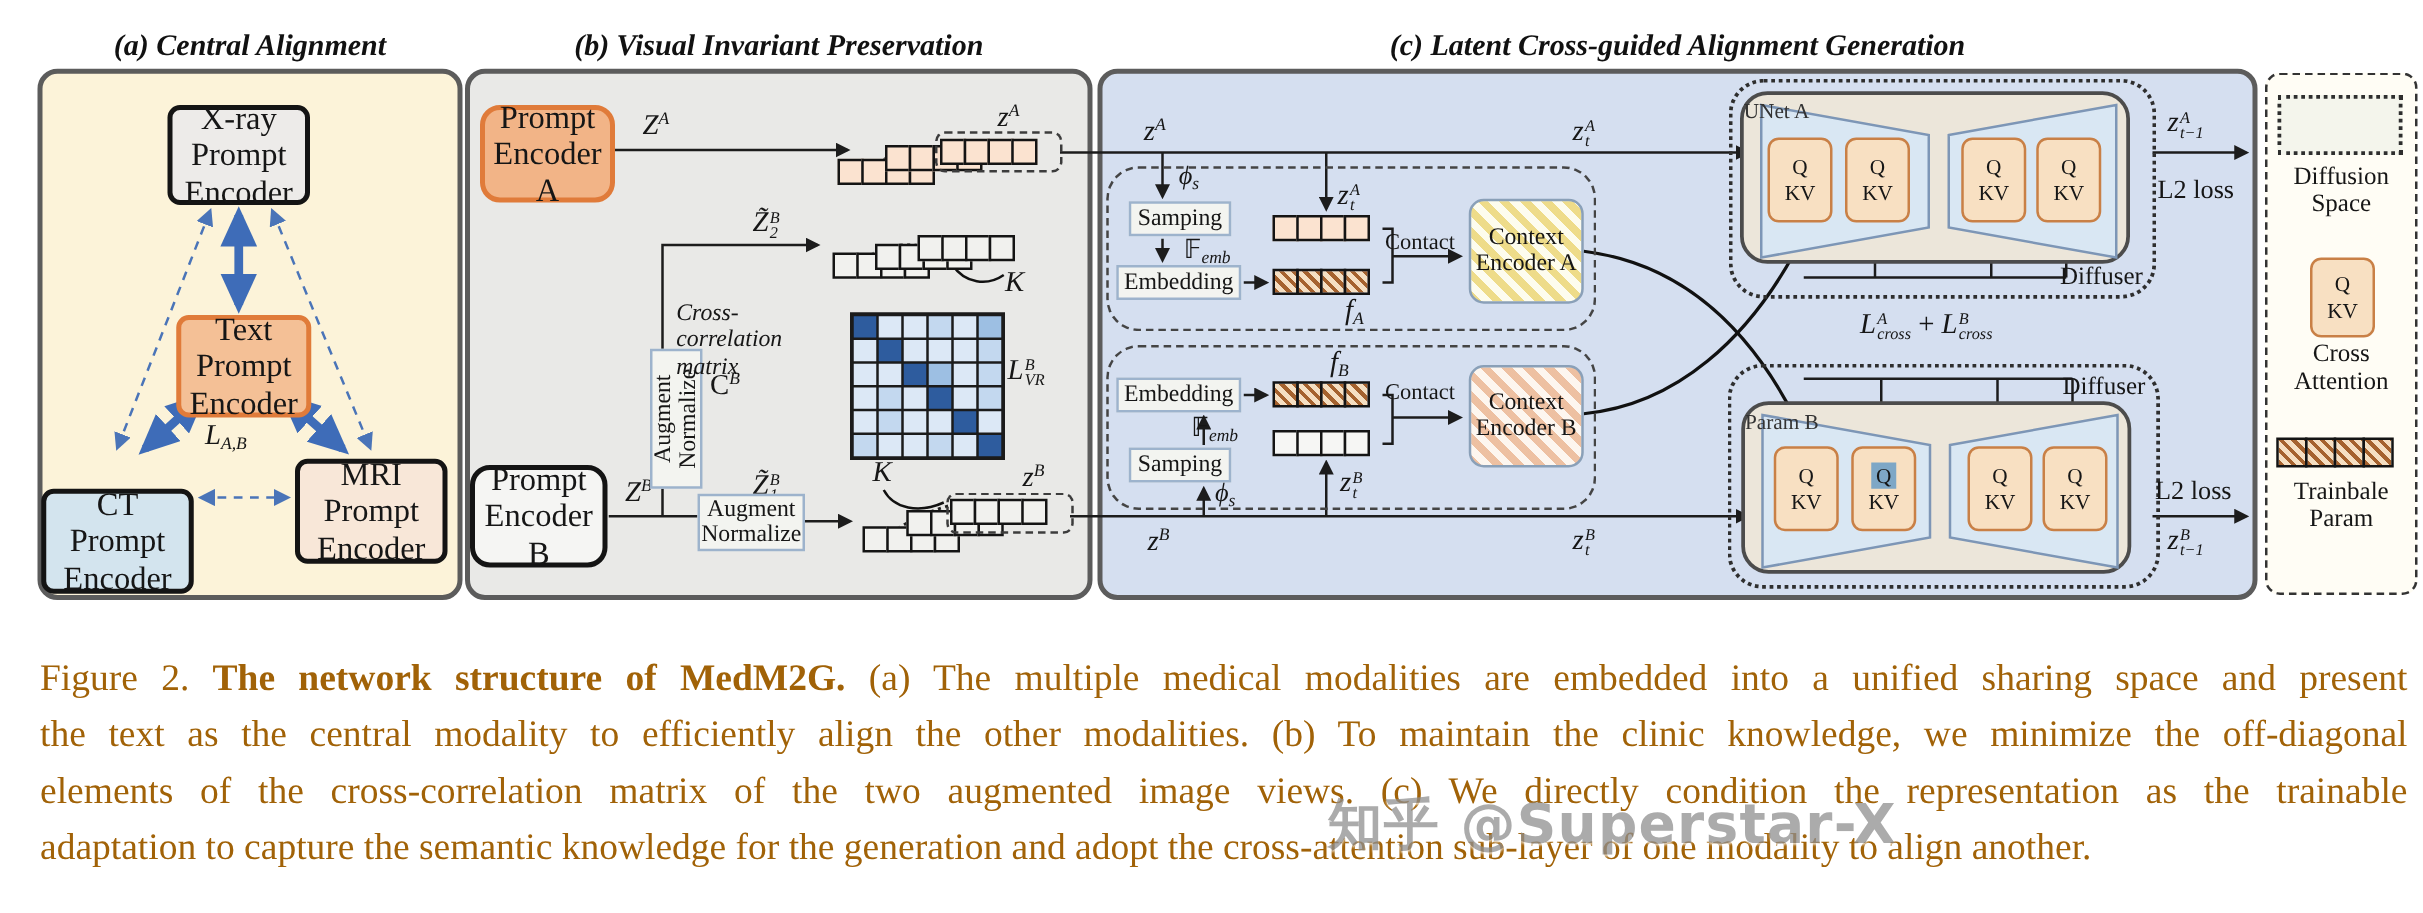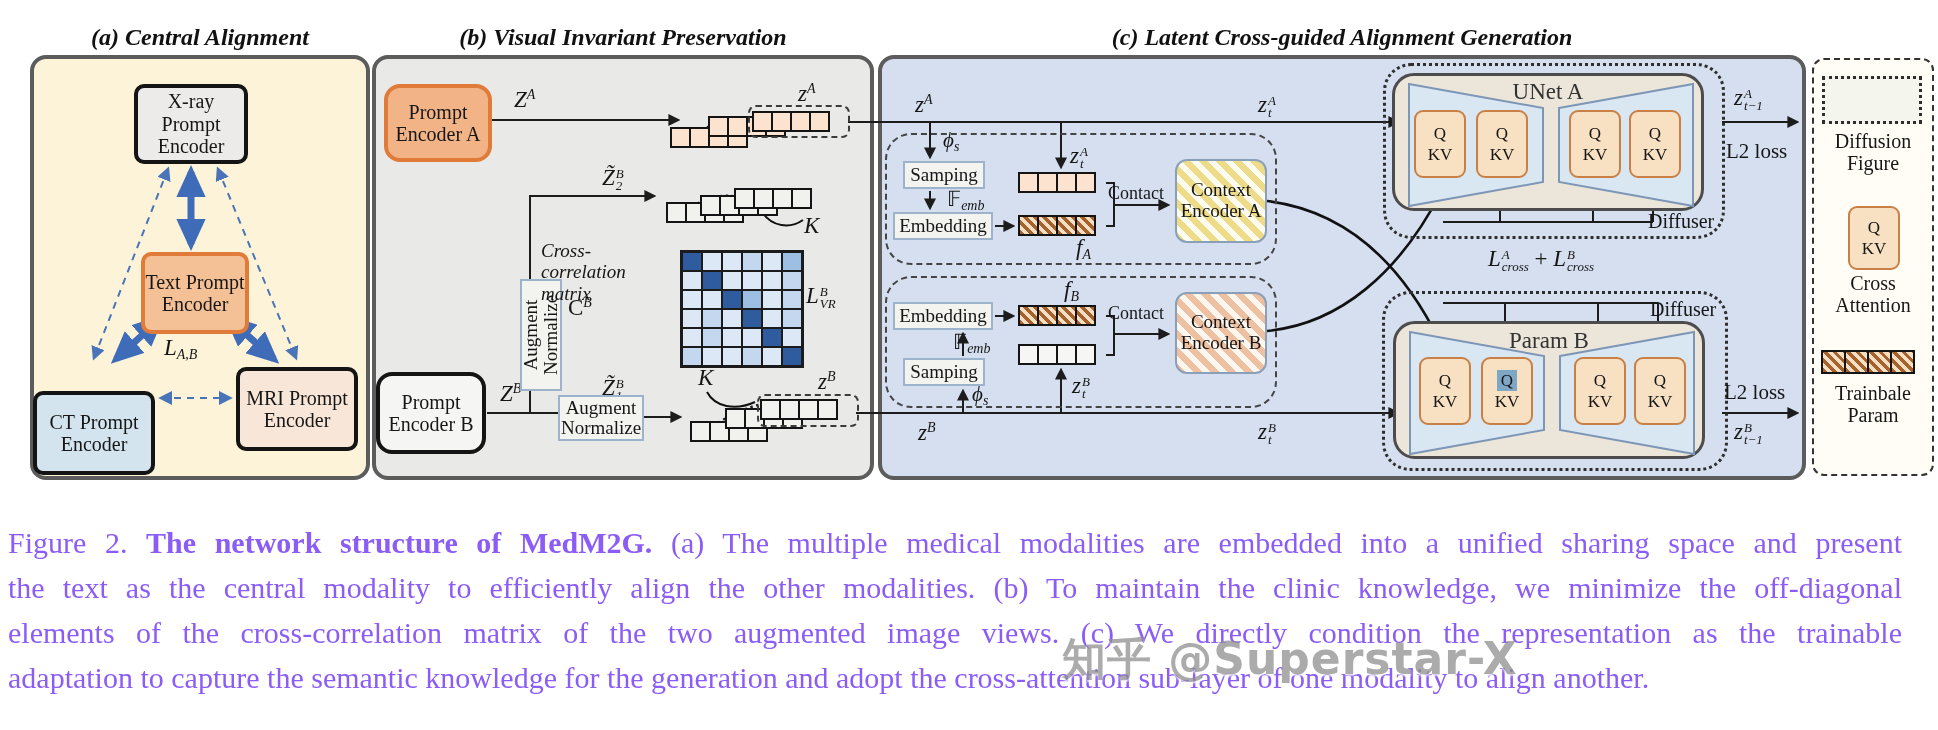--- a/index.html
+++ b/index.html
@@ -3,21 +3,21 @@
 <meta charset="utf-8">
 <style>
   html,body{margin:0;padding:0;background:#ffffff;}
   .stage{position:relative;width:1938px;height:730px;background:#fff;overflow:hidden;
          font-family:"Liberation Serif", "DejaVu Serif", serif;color:#161616;}
   .abs{position:absolute;box-sizing:border-box;}
   .ptitle{position:absolute;top:24px;font-size:24px;font-weight:bold;font-style:italic;
           text-align:center;color:#111;}
   .panel{position:absolute;border:4px solid #5c5c5c;border-radius:16px;box-sizing:border-box;}
   .box{position:absolute;box-sizing:border-box;display:flex;align-items:center;justify-content:center;
-       text-align:center;line-height:1.12;font-size:20px;}
+       text-align:center;line-height:1.12;font-size:26px;}
   .r10{border-radius:10px;}
   .math{position:absolute;font-style:italic;font-size:23px;white-space:nowrap;line-height:1;font-family:Liberation Serif, serif;}
   .math .sp{font-size:14px;vertical-align:8px;font-style:italic;}
   .math .sb{font-size:14px;vertical-align:-4px;font-style:italic;}
   .ss{display:inline-flex;flex-direction:column;vertical-align:middle;margin-left:1px;}
   .ss span{display:block;font-size:13px;line-height:12px;font-style:italic;}
   .roman{font-style:normal;}
   .smallbox{position:absolute;box-sizing:border-box;background:#f3f4f0;border:2px solid #9db3cc;
             display:flex;align-items:center;justify-content:center;font-size:19px;text-align:center;line-height:1.05;}
   .trow{position:absolute;display:flex;}
@@ -28,28 +28,28 @@
   .trow.legendh i{width:25px;height:24px;}
   .dashwrap{position:absolute;border:2px dashed #3c3c3c;border-radius:8px;box-sizing:border-box;}
   .dbox{position:absolute;border:2px dashed #444;border-radius:26px;box-sizing:border-box;}
   .dotbox{position:absolute;border:3px dotted #2e2e2e;border-radius:28px;box-sizing:border-box;}
   .ctx{position:absolute;box-sizing:border-box;border:2px solid #8aa0b8;border-radius:12px;
        display:flex;align-items:center;justify-content:center;text-align:center;font-size:19px;line-height:1.1;}
   .ctxA{background:repeating-linear-gradient(45deg,rgba(228,198,70,.6) 0 6px,rgba(255,255,255,0) 6px 12px),#fdfcee;}
   .ctxB{background:repeating-linear-gradient(45deg,rgba(222,139,85,.5) 0 6px,rgba(255,255,255,0) 6px 12px),#fdf6ef;}
   .unet{position:absolute;background:#ece6da;border:3px solid #4c4c4c;border-radius:22px;box-sizing:border-box;}
   .unet svg{position:absolute;left:0;top:0;}
-  .unetlbl{position:absolute;width:100%;text-align:center;font-size:23px;color:#333;}
+  .unetlbl{position:absolute;width:100%;text-align:left;font-size:17px;color:#333;}
   .qkv{position:absolute;width:48px;height:64px;background:#f8e0c2;border:2px solid #c98046;border-radius:9px;
        display:flex;flex-direction:column;align-items:center;justify-content:center;font-size:17px;line-height:1.25;}
   .qhl{background:#7ea7c6;padding:0 4px;}
   .ccm{position:absolute;display:grid;grid-template-columns:repeat(6,18px);grid-auto-rows:17px;
        gap:2px;background:#1b1b1b;border:3px solid #1b1b1b;}
   .lbl{position:absolute;font-size:20px;line-height:1.12;text-align:center;}
-  .cap{position:absolute;left:8px;top:520px;width:1894px;font-size:30px;line-height:45px;color:#8b5cf6;}
+  .cap{position:absolute;left:32px;top:520px;width:1894px;font-size:30px;line-height:45px;color:#a16207;}
   .cap .jline{text-align:justify;text-align-last:justify;}
   .cap .lline{text-align:left;}
   .cap-bold{font-weight:bold;}
   .wm{position:absolute;left:1062px;top:630px;font-family:"DejaVu Sans","Liberation Sans",sans-serif;
       font-size:44px;font-weight:bold;color:#8f8f8f;opacity:.75;letter-spacing:1px;text-shadow:0 2px 2px #fff;}
   .vrot{transform:rotate(-90deg);}
 </style>
 </head>
 <body>
 
@@ -405,21 +405,21 @@
     </div>
   <div class="lbl" style="left:1650px;top:298px;">Diffuser</div>
 
   <div class="lbl" style="left:1724px;top:381px;font-size:21px;">L2 loss</div>
   <div class="math" style="left:1734px;top:420px;"><span>z</span><span class="ss">
         <span>B</span>
         <span>t−1</span>
       </span></div>
 
   <div class="abs" style="left:1822px;top:76px;width:100px;height:48px;background:#f4f5ec;border:3px dotted #2e2e2e;"></div>
-  <div class="lbl" style="left:1812px;top:130px;width:122px;">Diffusion Figure</div>
+  <div class="lbl" style="left:1812px;top:130px;width:122px;">Diffusion Space</div>
   <div class="qkv" style="left:1848px;top:206px;width:48px;height:60px;">
       <span>Q</span>
       <span>KV</span>
     </div>
   <div class="lbl" style="left:1812px;top:272px;width:122px;">Cross Attention</div>
   <div class="trow hatch legendh" style="left:1823px;top:350px;">
       <i></i>
       <i></i>
       <i></i>
       <i></i>

